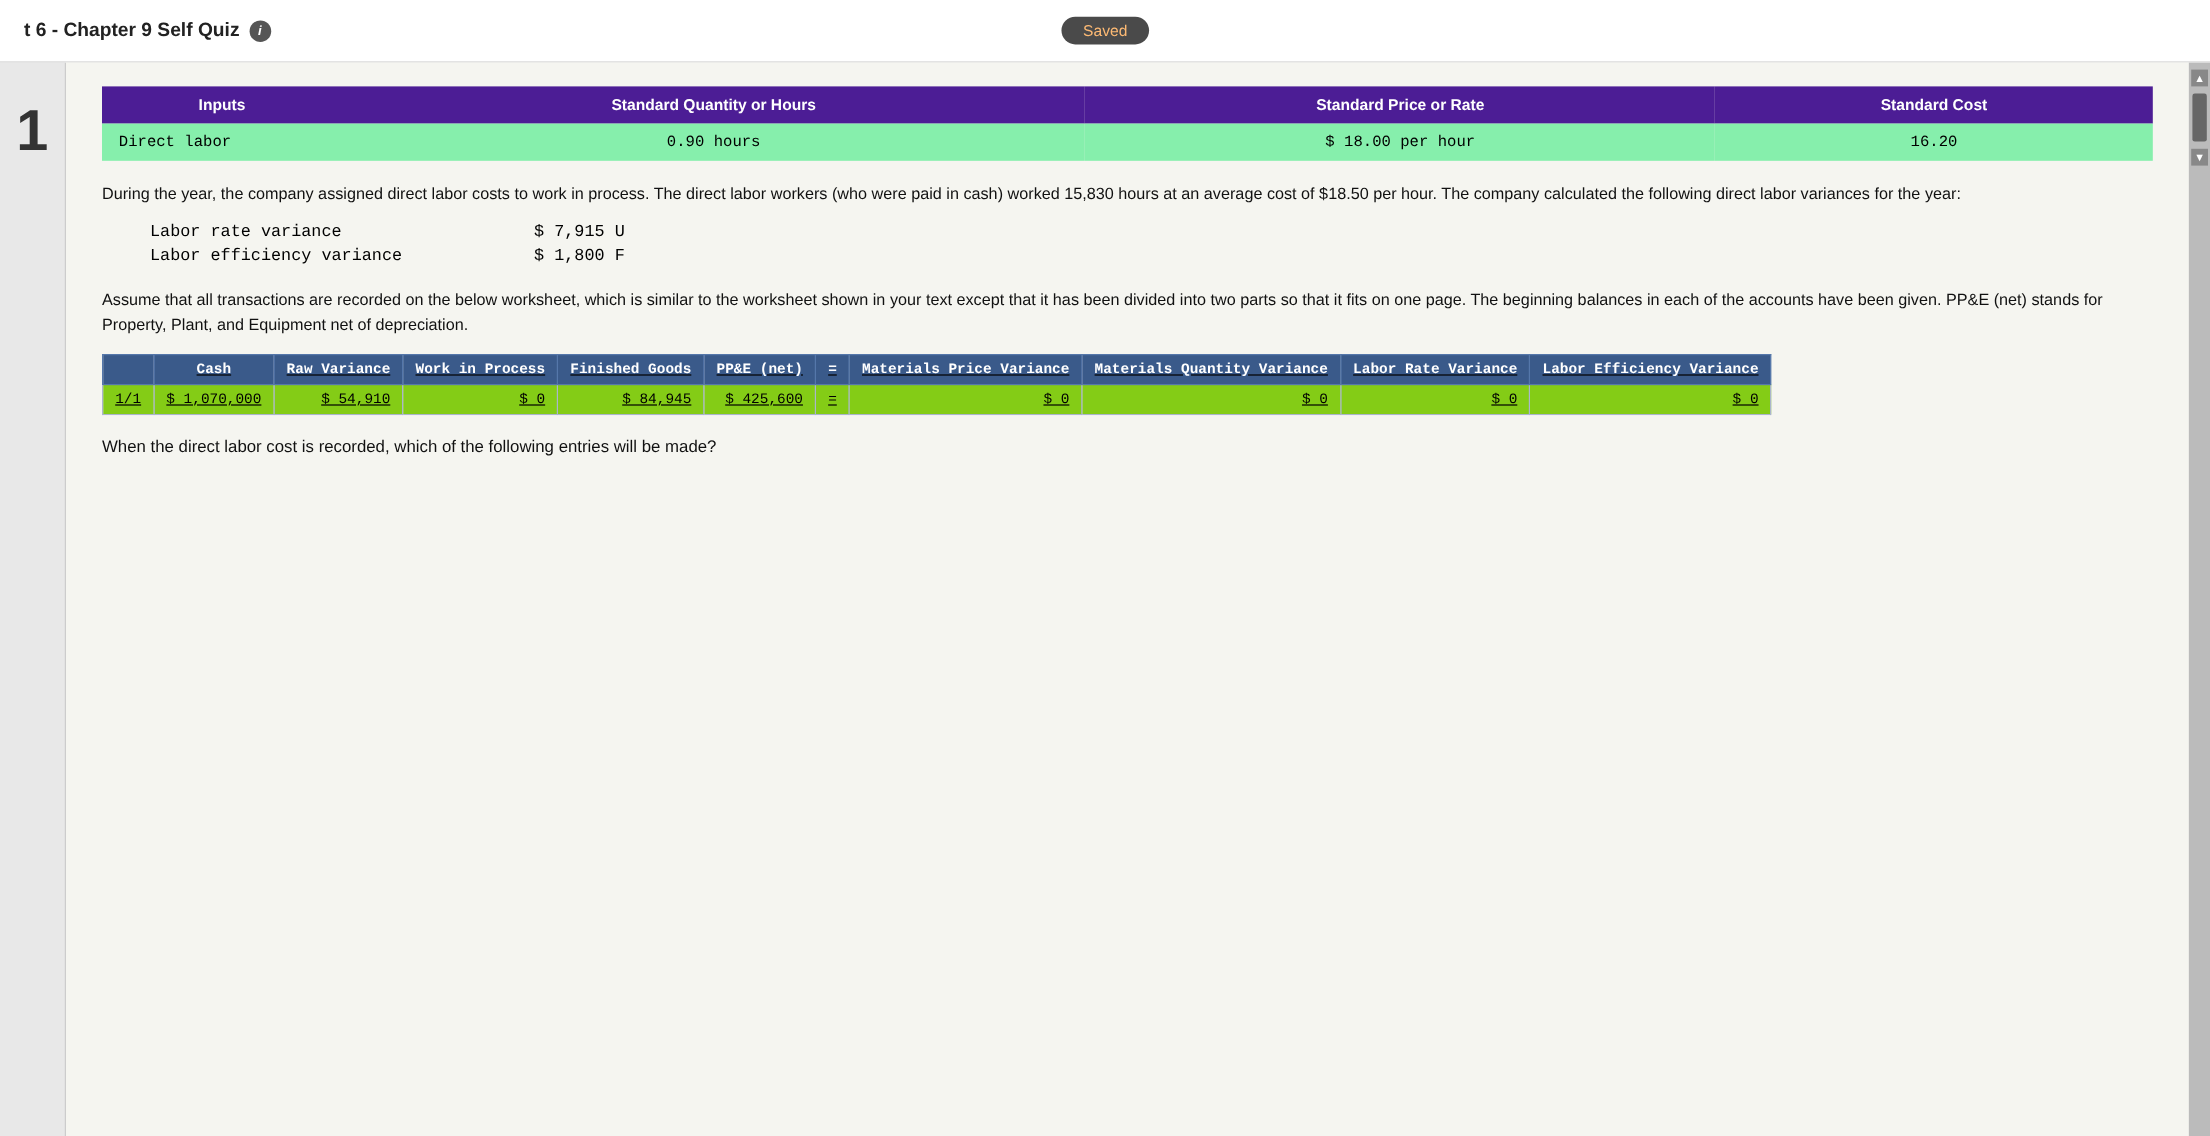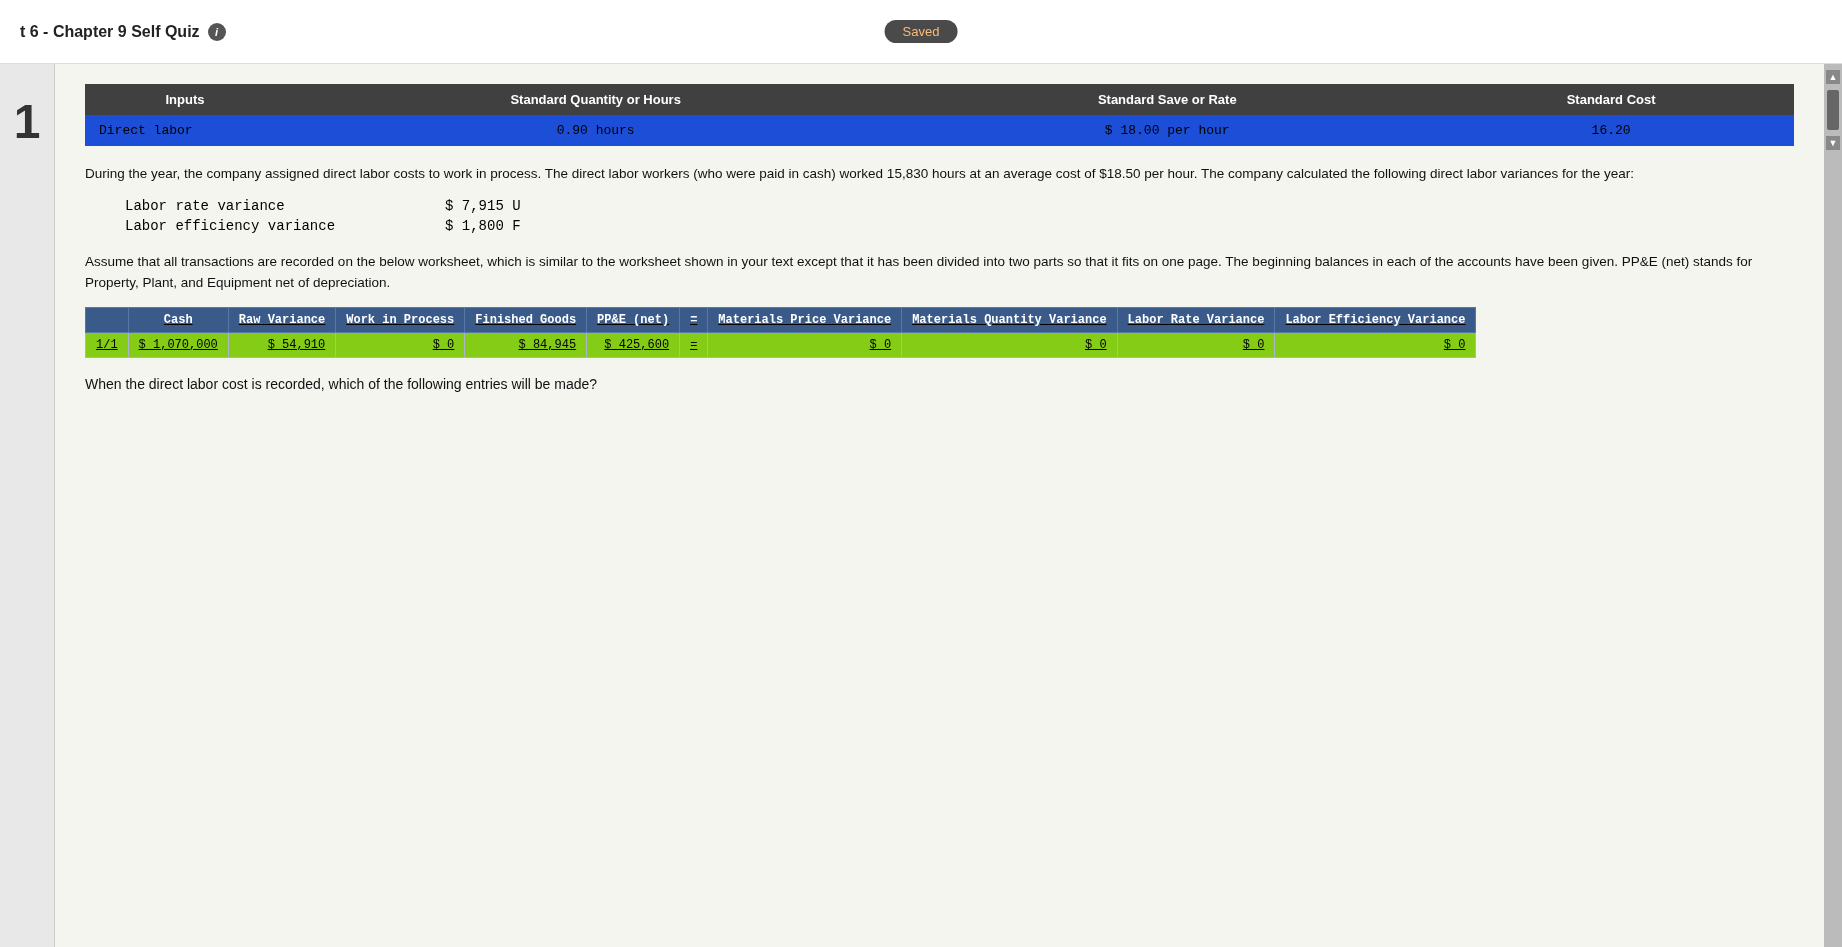--- a/index.html
+++ b/index.html
@@ -8,21 +8,21 @@
       background: #c8c8c8;
       width: 1842px;
       min-height: 947px;
       overflow: hidden;
       position: relative;
     }
 
     
     .top-bar {
       background: #ffffff;
-      height: 64px;
+      height: 52px;
       display: flex;
       align-items: center;
       padding: 0 20px;
       border-bottom: 1px solid #ddd;
       position: relative;
     }
     .top-bar-title {
       font-size: 16px;
       font-weight: bold;
       color: #222;
@@ -106,31 +106,31 @@
     }
 
     
     .standard-table {
       width: 100%;
       border-collapse: collapse;
       margin-bottom: 18px;
       font-size: 13px;
     }
     .standard-table thead tr {
-      background: #404040;
+      background: #4c1d95;
       color: #fff;
     }
     .standard-table thead th {
       padding: 8px 14px;
       text-align: center;
       font-weight: bold;
       font-size: 13px;
     }
     .standard-table tbody tr {
-      background: #1d4ed8;
+      background: #86efac;
     }
     .standard-table tbody td {
       padding: 8px 14px;
       font-family: 'Courier New', monospace;
       font-size: 13px;
     }
     .standard-table tbody td:nth-child(1) { width: 200px; }
     .standard-table tbody td:nth-child(2) { text-align: center; }
     .standard-table tbody td:nth-child(3) { text-align: center; }
     .standard-table tbody td:nth-child(4) { text-align: center; }
@@ -246,21 +246,21 @@
     <span>1</span>
   </div>
 
   <div class="content-area">
 
     <table class="standard-table">
       <thead>
         <tr>
           <th>Inputs</th>
           <th>Standard Quantity or Hours</th>
-          <th>Standard Save or Rate</th>
+          <th>Standard Price or Rate</th>
           <th>Standard Cost</th>
         </tr>
       </thead>
       <tbody>
         <tr>
           <td>Direct labor</td>
           <td>0.90 hours</td>
           <td>$ 18.00 per hour</td>
           <td>16.20</td>
         </tr>

